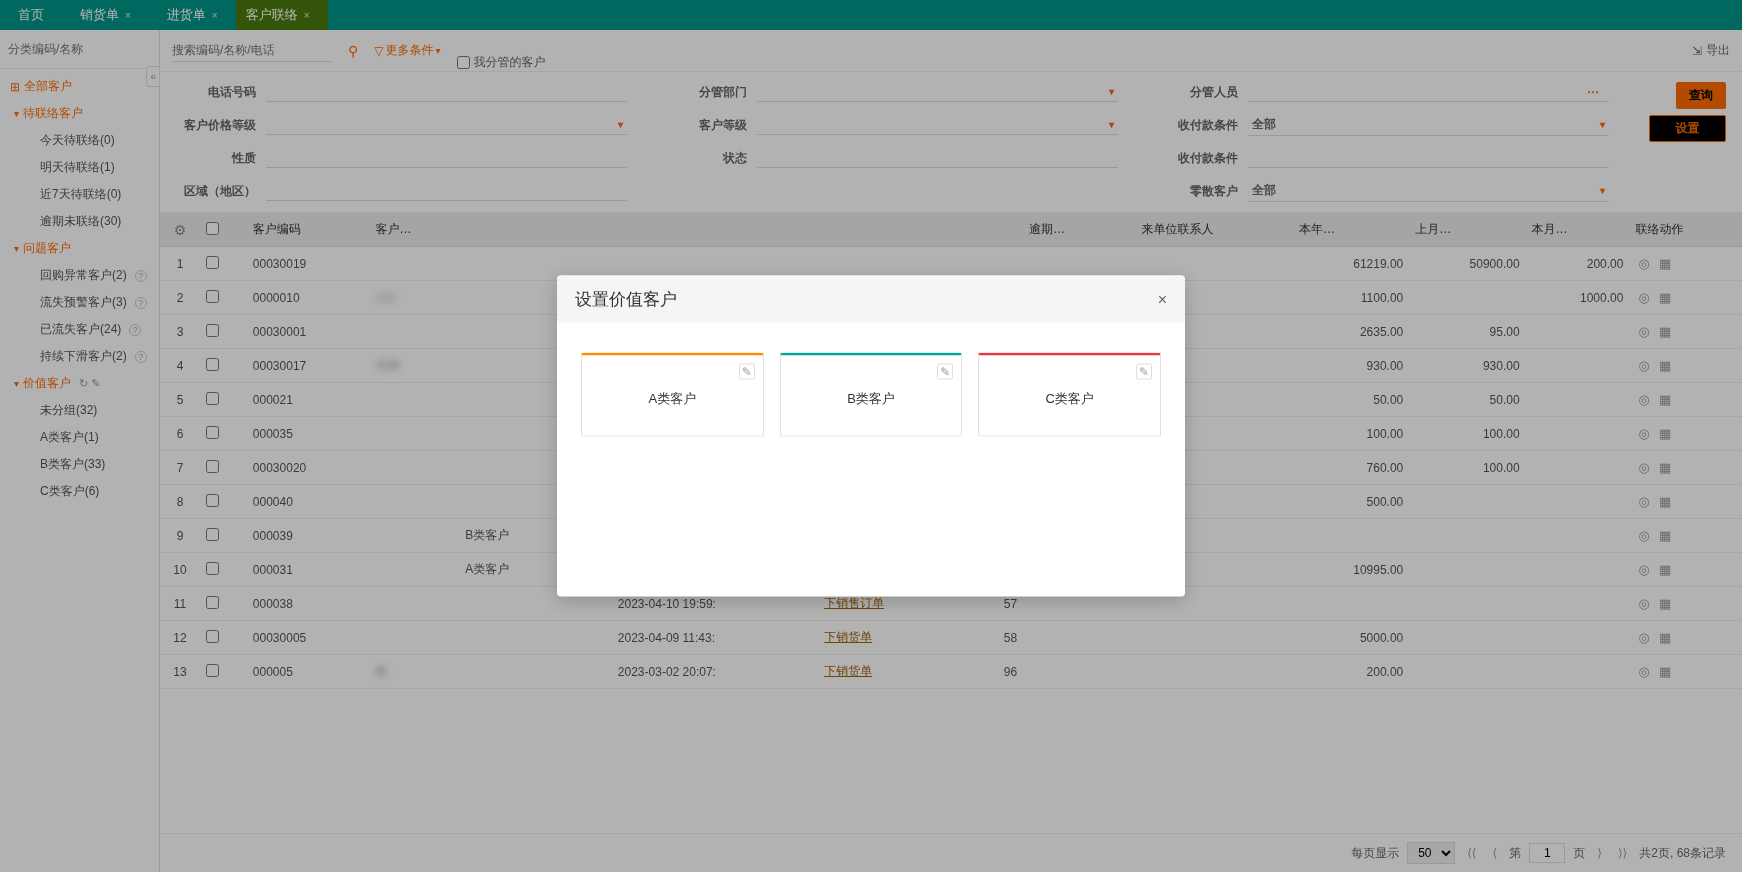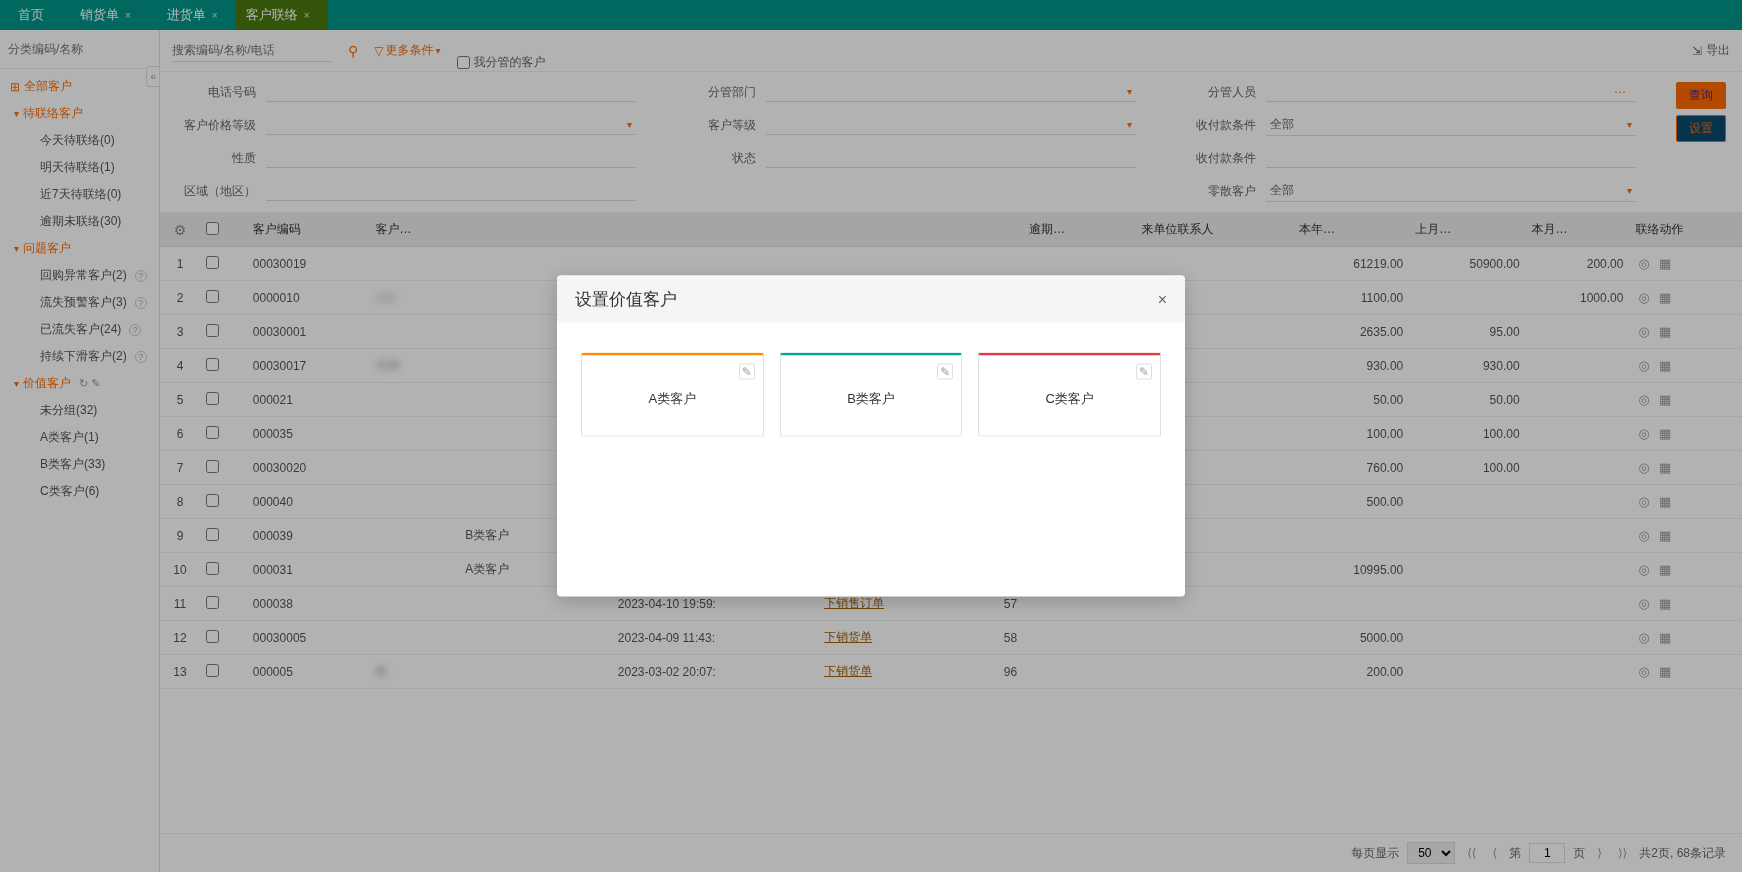--- a/index.html
+++ b/index.html
@@ -30,29 +30,29 @@
     .content { flex: 1; display: flex; flex-direction: column; overflow: hidden; }
     
     .toolbar { display: flex; align-items: center; padding: 0 12px; gap: 16px; border-bottom: 1px solid #eee; }
     .search-input { border: none; border-bottom: 1px solid #ddd; outline: none; width: 160px; padding: 4px 0; font-size: 12px; color: #999; }
     .toolbar .ic { color: #ff6a00; font-size: 14px; cursor: pointer; }
     .more-link { color: #ff6a00; cursor: pointer; display: flex; align-items: center; gap: 2px; }
     .chk-wrap { display: flex; align-items: center; gap: 4px; color: #666; margin-top: 24px; }
     .spacer { flex: 1; }
     .export-link { color: #666; cursor: pointer; display: flex; align-items: center; gap: 4px; }
     
-    .filter-panel { padding: 10px 16px; display: grid; grid-template-columns: repeat(3, 1fr) auto; gap: 12px 40px; border-bottom: 1px solid #eee; position: relative; }
+    .filter-panel { padding: 10px 16px; display: grid; grid-template-columns: repeat(3, 1fr) auto; gap: 12px 40px; border-bottom: 1px solid #eee; position: relative; font-weight: bold; }
     .filter-field { display: flex; align-items: center; gap: 10px; }
     .filter-label { width: 80px; text-align: right; color: #666; font-size: 12px; }
     .filter-value { flex: 1; border-bottom: 1px solid #ddd; min-height: 20px; display: flex; align-items: center; justify-content: space-between; color: #666; padding: 2px 4px; }
     .dd-ic { color: #ff6a00; font-size: 10px; }
     .filter-btns { display: flex; flex-direction: column; gap: 6px; }
     .btn { padding: 4px 12px; border-radius: 2px; cursor: pointer; font-size: 12px; text-align: center; border: 1px solid; }
-    .btn-primary { background: #ff6a00; border-color: #ff6a00; color: #4c1d95; }
-    .btn-outline { background: #0c4a6e; border-color: #ff6a00; color: #ff6a00; }
+    .btn-primary { background: #ff6a00; border-color: #ff6a00; color: #000000; margin-left: 27px; }
+    .btn-outline { background: #000000; border-color: #ff6a00; color: #ff6a00; }
     .more-ic { color: #ff6a00; cursor: pointer; align-self: center; letter-spacing: 2px; margin-right: 4px;}
     
     .table-wrap { flex: 1; overflow: auto; }
     table { width: 100%; border-collapse: collapse; font-size: 12px; }
     thead th { background: #ececec; color: #333; padding: 8px 6px; text-align: left; border-bottom: 1px solid #ddd; font-weight: 500; position: sticky; top: 0; white-space: nowrap; }
     thead th:first-child { text-align: center; width: 40px; }
     tbody td { padding: 8px 6px; border-bottom: 1px solid #eee; color: #555; white-space: nowrap; }
     tbody td.num { text-align: right; }
     tbody td:first-child { text-align: center; }
     .link { color: #a16207; text-decoration: underline; cursor: pointer; }

